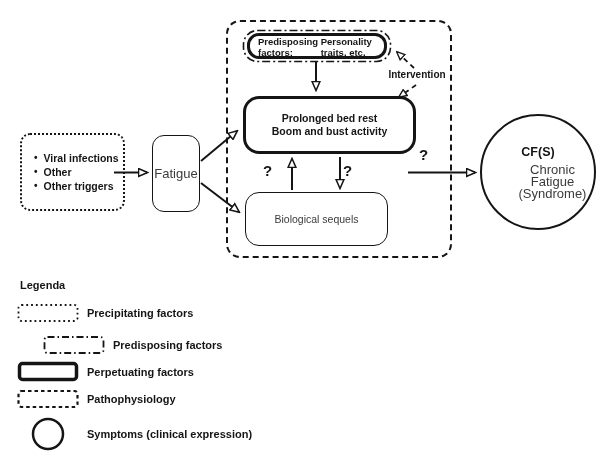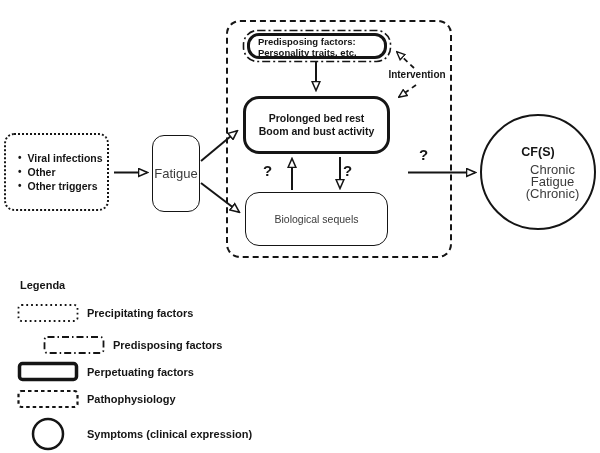--- a/index.html
+++ b/index.html
@@ -9,39 +9,39 @@
     overflow:hidden;
   }
   .abs{position:absolute;box-sizing:border-box;}
   .overlay{position:absolute;left:0;top:0;pointer-events:none;}
   .arrow{stroke:#151515;stroke-width:2;fill:none;}
   .arrow-dashed{stroke:#151515;stroke-width:1.8;fill:none;stroke-dasharray:5 4;}
   .dashdot{stroke:#151515;stroke-width:1.6;fill:none;stroke-dasharray:8 3 2 3;}
 
   
   .box-precipitating{
-    left:4px;top:133px;width:105px;height:78px;border:2px dotted #151515;border-radius:10px;
+    left:20px;top:133px;width:105px;height:78px;border:2px dotted #151515;border-radius:10px;
     display:flex;flex-direction:column;justify-content:center;padding-left:12px;gap:2px;
   }
   .trigger-row{display:flex;align-items:center;gap:6px;font-size:10.5px;font-weight:bold;line-height:12px;}
   .trigger-row::before{content:"•";font-size:10px;line-height:12px;}
   .box-fatigue{
     left:152px;top:135px;width:48px;height:77px;border:1.6px solid #151515;border-radius:12px;
     display:flex;align-items:center;justify-content:center;font-size:13px;color:#3b3b3b;
   }
   .box-pathophysiology{
     left:226px;top:20px;width:226px;height:238px;border:2.6px dashed #151515;border-radius:14px;
   }
   .box-predisposing{
     left:247px;top:33px;width:140px;height:26px;border:3px solid #151515;border-radius:12px;
-    display:flex;flex-direction:column;justify-content:flex-start;padding-left:8px;
+    display:flex;justify-content:flex-end;padding-left:8px;
     font-size:9.5px;font-weight:bold;line-height:11px;
   }
   .box-perpetuating{
-    left:243px;top:96px;width:147px;height:58px;border:3.5px solid #151515;border-radius:16px;
+    left:243px;top:96px;width:173px;height:58px;border:3.5px solid #151515;border-radius:16px;
     display:flex;flex-direction:column;align-items:center;justify-content:center;
     font-size:10.5px;font-weight:bold;line-height:13px;text-align:center;
   }
   .box-biological{
     left:245px;top:192px;width:143px;height:54px;border:1.6px solid #151515;border-radius:14px;
     display:flex;align-items:center;justify-content:center;font-size:10.5px;color:#3b3b3b;
   }
   .circle-cfs{
     left:480px;top:114px;width:116px;height:116px;border:2.6px solid #151515;border-radius:50%;
     display:flex;flex-direction:column;align-items:center;justify-content:center;text-align:center;
@@ -98,21 +98,21 @@
     <span>Boom and bust activity</span>
   </div>
 
   <div class="abs box-biological">
     <span>Biological sequels</span>
   </div>
 
   <div class="abs circle-cfs">
     <div class="cfs-title">CF(S)</div>
     <div class="cfs-sub">Chronic Fatigue</div>
-    <div class="cfs-sub">(Chronic)</div>
+    <div class="cfs-sub">(Syndrome)</div>
   </div>
 
   <div class="abs lbl-intervention">Intervention</div>
 
   <div class="abs qmark q1">?</div>
   <div class="abs qmark q2">?</div>
   <div class="abs qmark q3">?</div>
 
   <svg class="overlay" width="600" height="453" viewBox="0 0 600 453">
     <defs>

